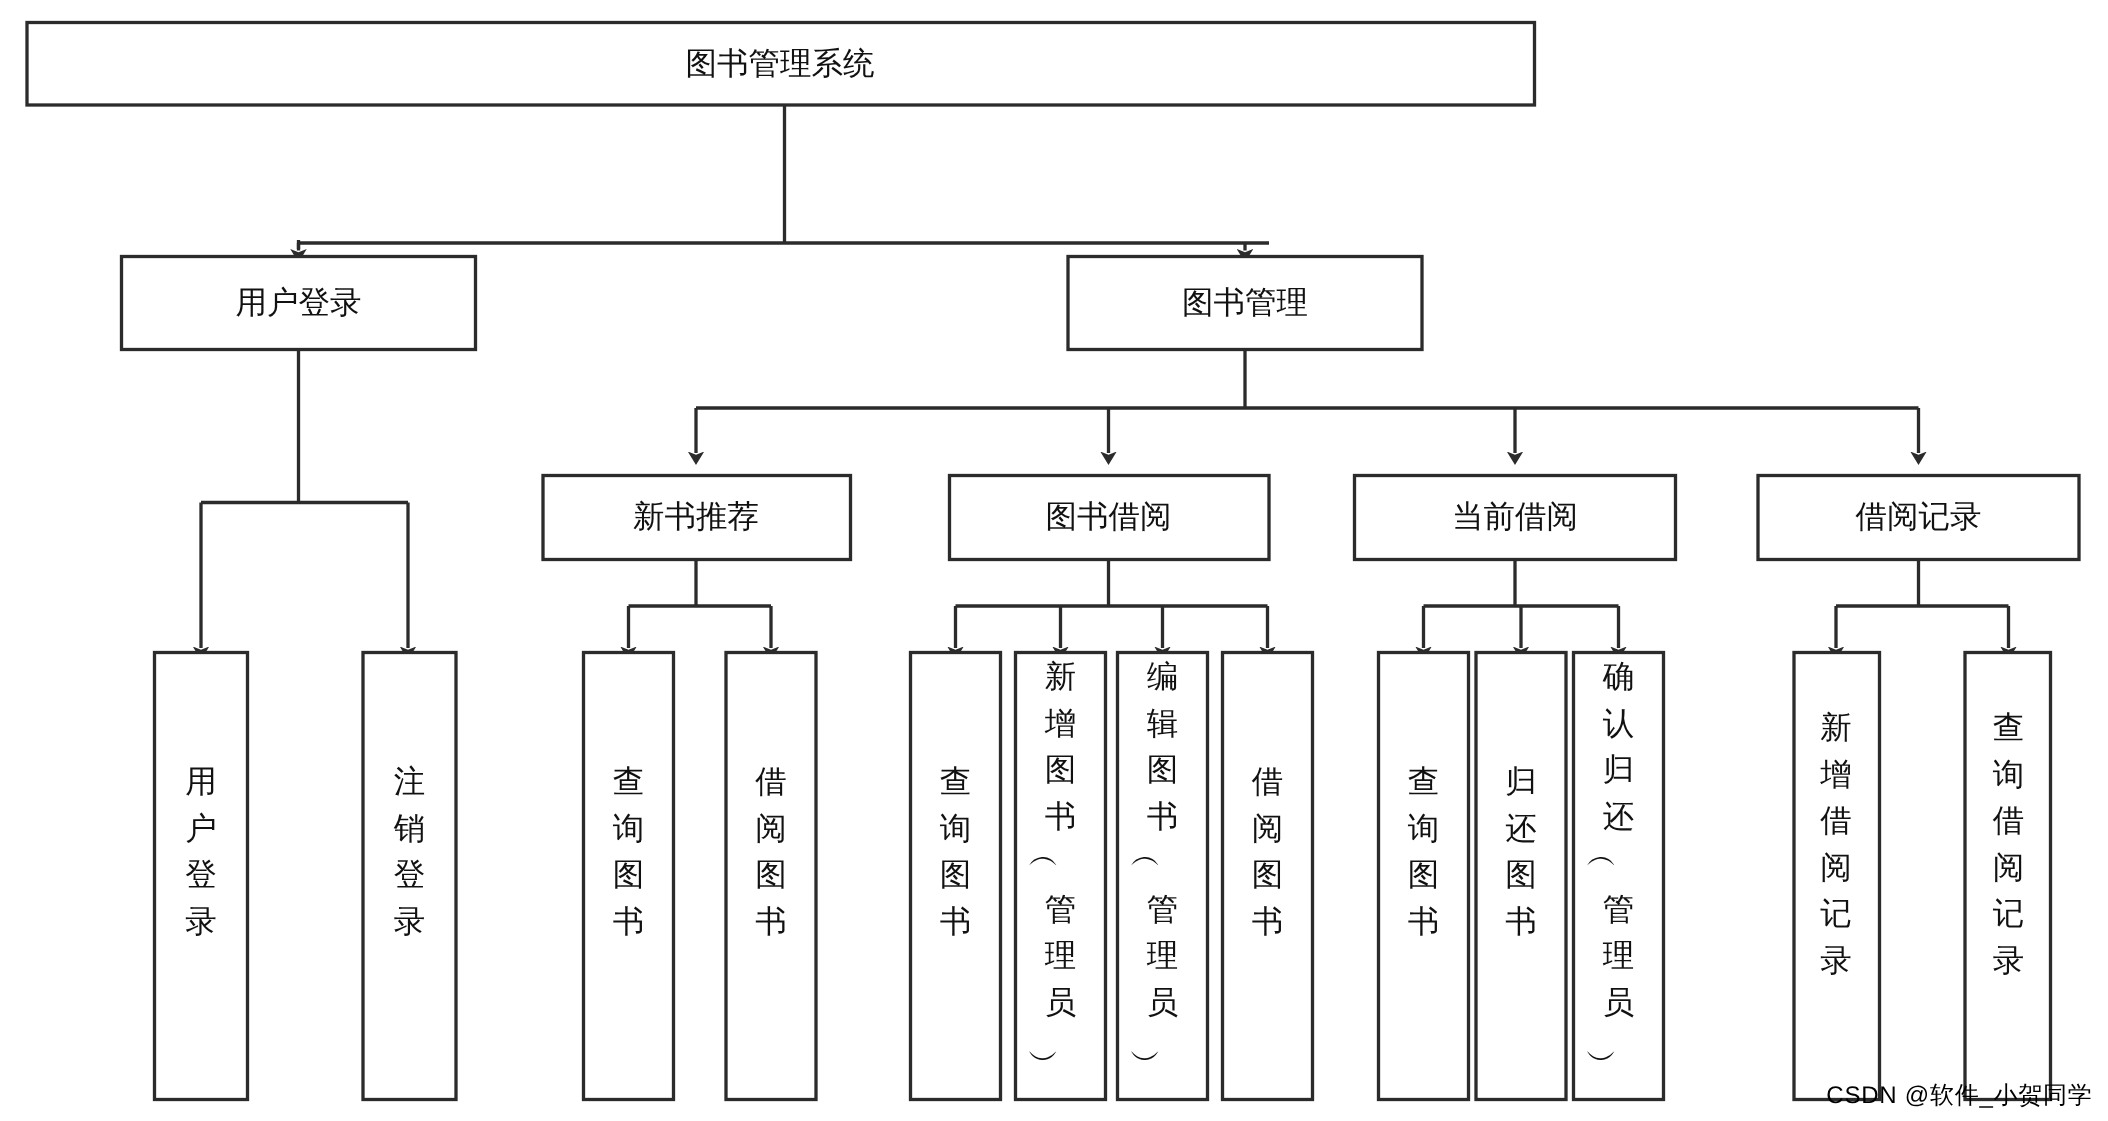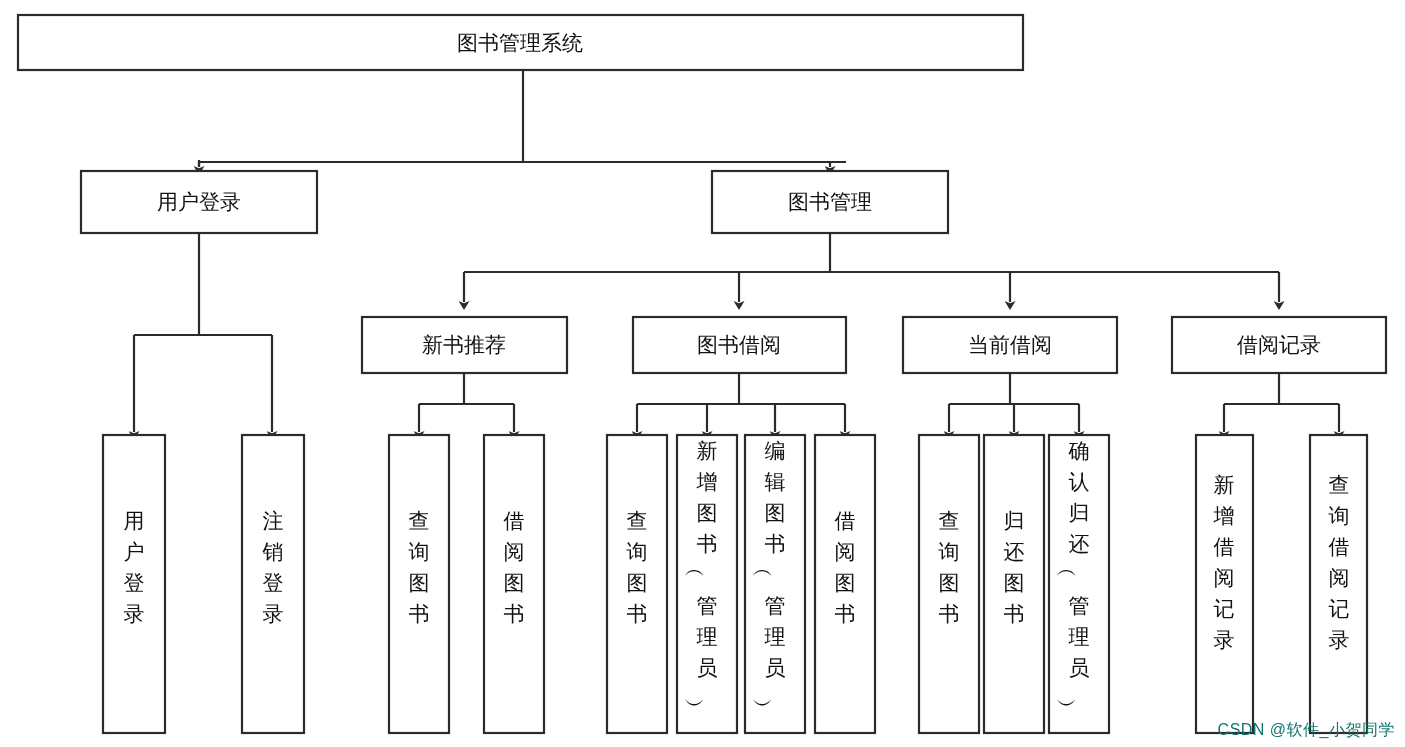--- a/index.html
+++ b/index.html
@@ -53,21 +53,21 @@
     font-size: 21px;
     fill: #111111;
     text-anchor: middle;
   }
   .watermark {
     position: absolute;
     right: 10px;
     bottom: 6px;
     font-family: "Liberation Sans", "DejaVu Sans", sans-serif;
     font-size: 16px;
-    color: #0f766e;
+    color: #000000;
     white-space: nowrap;
     letter-spacing: 0.5px;
     pointer-events: none;
   }
 </style>
 </head>
 <body>
 
 <div id="diagram-root">
 

